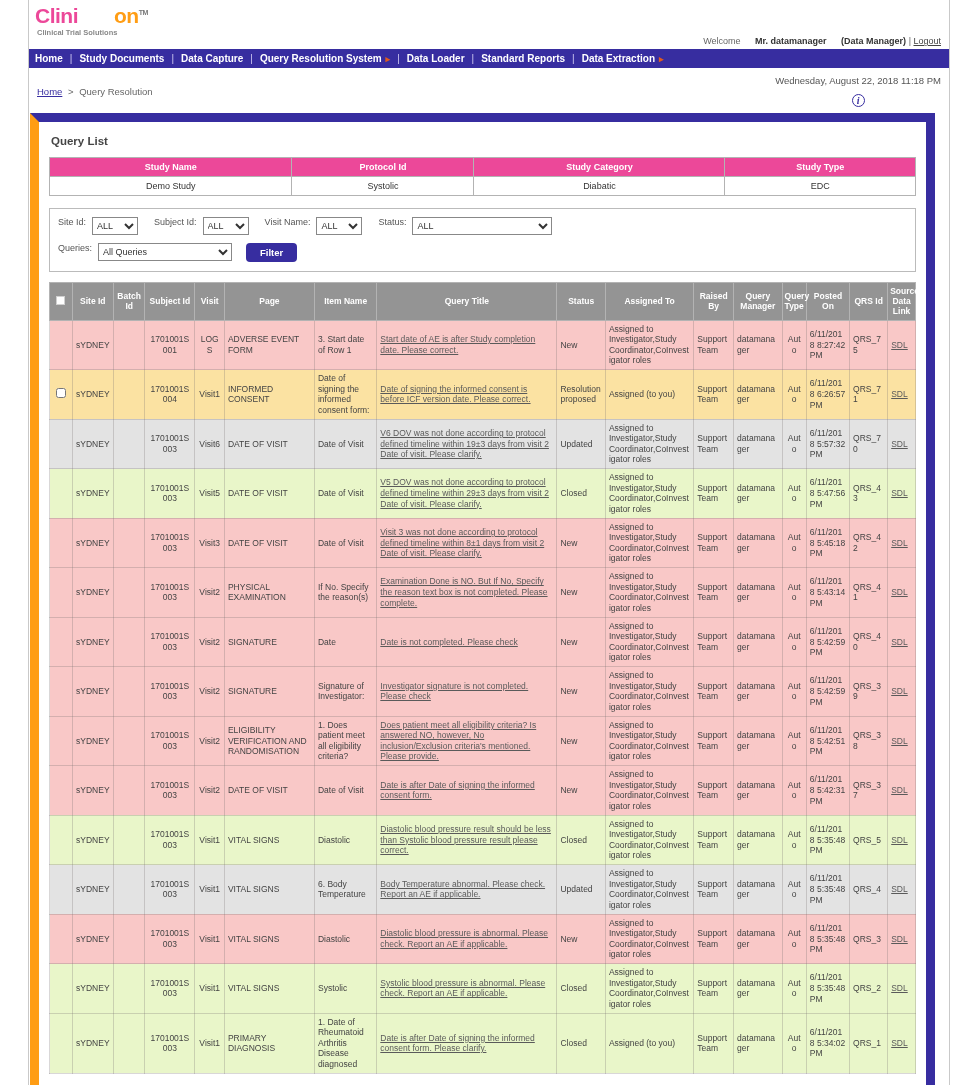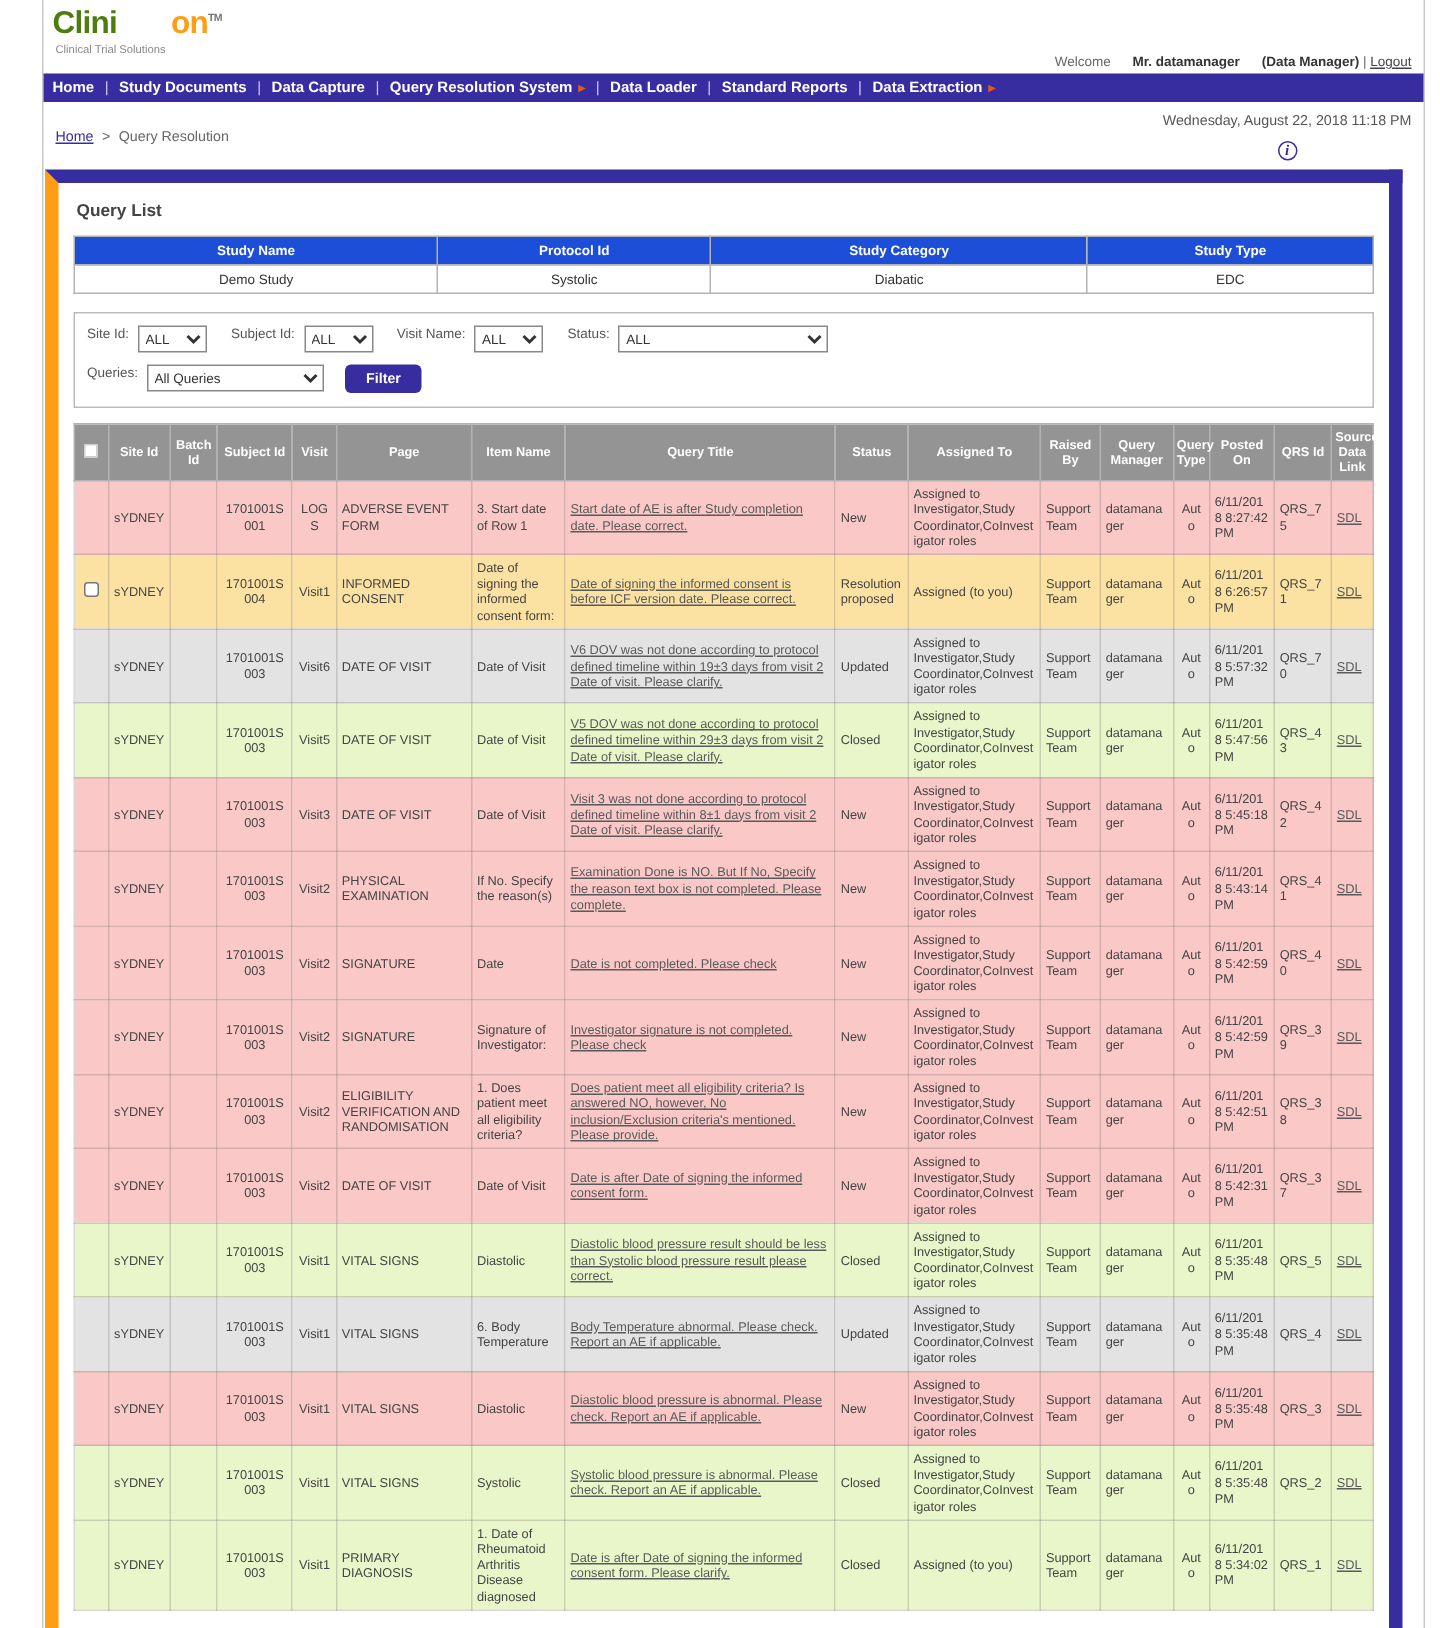--- a/index.html
+++ b/index.html
@@ -13,24 +13,24 @@
   .viewport {
     margin-left: 28px;
     width: 922px;
     border-left: 1px solid #c9c9c9;
     border-right: 1px solid #c9c9c9;
     background:#fff;
   }
   
   .top-header { position: relative; height: 49px; padding: 4px 10px 0 6px; }
   .logo-line { font-size: 21px; font-weight: bold; letter-spacing: -0.5px; }
-  .logo-blue { color: #4d7c0f; }
+  .logo-blue { color: #ec4899; }
   .logo-orange { color: #ff9d14; margin-left: 36px; }
   .logo-tm { font-size: 7px; color:#777; vertical-align: super; font-weight: bold; }
-  .tagline { font-size: 7.5px; color:#888; margin-left: 2px; }
+  .tagline { font-size: 7.5px; color:#888; margin-left: 2px; font-weight: bold; }
   .welcome { position: absolute; right: 8px; bottom: 3px; font-size: 9px; color:#666; }
   .welcome b { color:#333;padding-left:12px; }
   .welcome a { color:#444; }
   
   .navbar { background:#372da0; color:#fff; font-size: 10px; font-weight: bold; padding: 4px 6px; display:flex; flex-wrap:wrap; }
   .nav-item { cursor:pointer; white-space:nowrap; }
   .nav-item + .nav-item::before { content:"|"; margin: 0 7px; font-weight: normal; color:#cfc9f2; }
   .nav-arrow::before { content:"▸"; color:#e05a1e; margin-left:4px; font-size:9px; }
   
   .crumb-row { display:flex; align-items:center; justify-content:space-between; padding: 7px 8px 6px 8px; font-size: 9.5px; }
@@ -44,32 +44,32 @@
     border-top: 9px solid #372da0;
     border-right: 9px solid #372da0;
     border-left: 9px solid #ff9d14;
     border-bottom: 9px solid #ff9d14;
     background:#fff;
   }
   .panel { padding: 9px 10px 12px 10px; }
   .panel-title { font-size: 11.5px; font-weight:bold; color:#444; margin: 4px 0 10px 2px; }
   
   table.study { width:100%; border-collapse:collapse; table-layout:fixed; margin-bottom:12px; }
-  table.study th { background:#1d4ed8; color:#fff; font-size:9px; font-weight:bold; padding:4px 10px; border:1px solid #b3b3b3; text-align:center; }
+  table.study th { background:#ec4899; color:#fff; font-size:9px; font-weight:bold; padding:4px 10px; border:1px solid #b3b3b3; text-align:center; }
   table.study td { font-size:9px; color:#333; padding:4px 2px; border:1px solid #b3b3b3; text-align:center; background:#fff; }
   
   .filter-box { border:1px solid #bbb; padding:8px 8px 9px 8px; margin-bottom:10px; }
   .filter-row { display:flex; align-items:flex-start; gap:6px; margin-bottom:8px; font-size:9px; color:#555; }
   .filter-row:last-child { margin-bottom:0; }
   .filter-label { margin-left:10px; }
   .filter-label:first-child { margin-left:0; }
   select { font-family:"Liberation Sans", sans-serif; font-size:9px; height:18px; border:1px solid #888; background:#fff; color:#333; }
   select.sm { width:46px; }
   select.md { width:140px; }
-  select.lg { width:118px; }
+  select.lg { width:134px; }
   .btn { background:#372da0; color:#fff; font-weight:bold; font-size:9.5px; border:none; border-radius:4px; padding:4px 14px; cursor:pointer; font-family:"Liberation Sans", sans-serif; }
   .btn-filter { margin-left:8px; }
   
   .record-count { font-size:8.5px; color:#555; margin: 2px 0 2px 1px; }
   table.qtable { width:100%; border-collapse:collapse; table-layout:fixed; font-size:8.5px; }
   table.qtable th { background:#949494; color:#fff; font-weight:bold; text-align:center; vertical-align:middle; padding:3px 2px; border:1px solid #b3b3b3; line-height:1.2; }
   table.qtable td { padding:3px 3px; border:1px solid rgba(120,110,110,0.28); color:#444; vertical-align:middle; line-height:1.25; word-wrap:break-word; overflow-wrap:break-word; }
   tr[data-status="new"] td { background:#f9c8c7; }
   tr[data-status="proposed"] td { background:#fbe2a2; }
   tr[data-status="updated"] td { background:#e3e3e3; }

